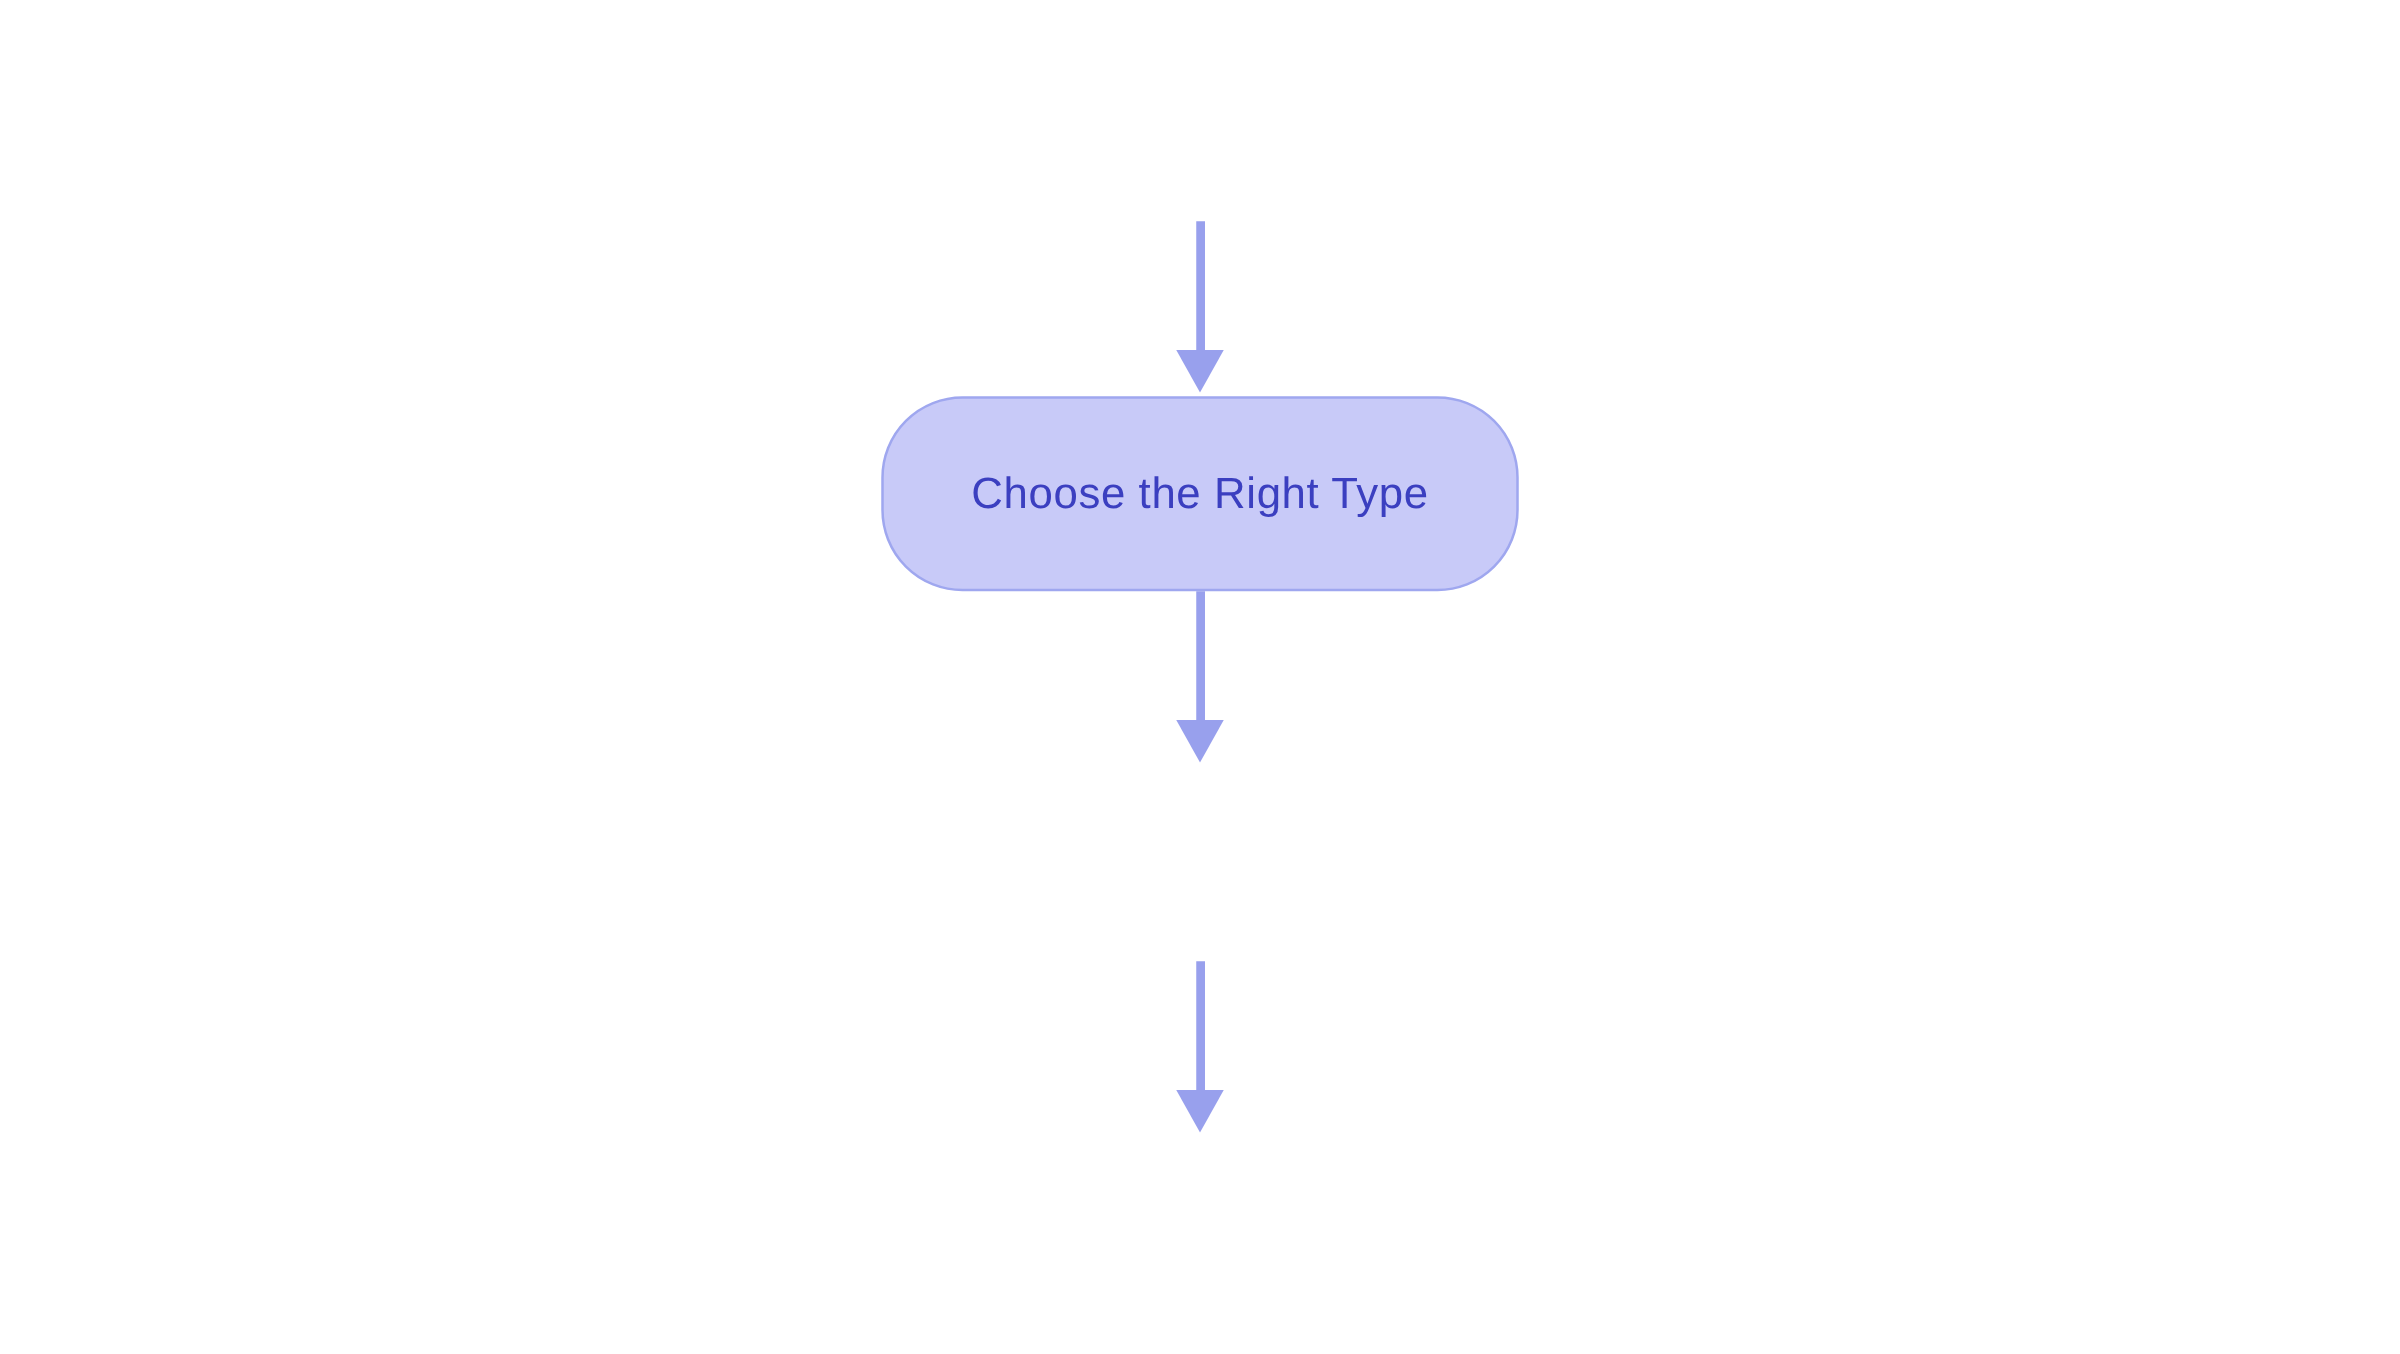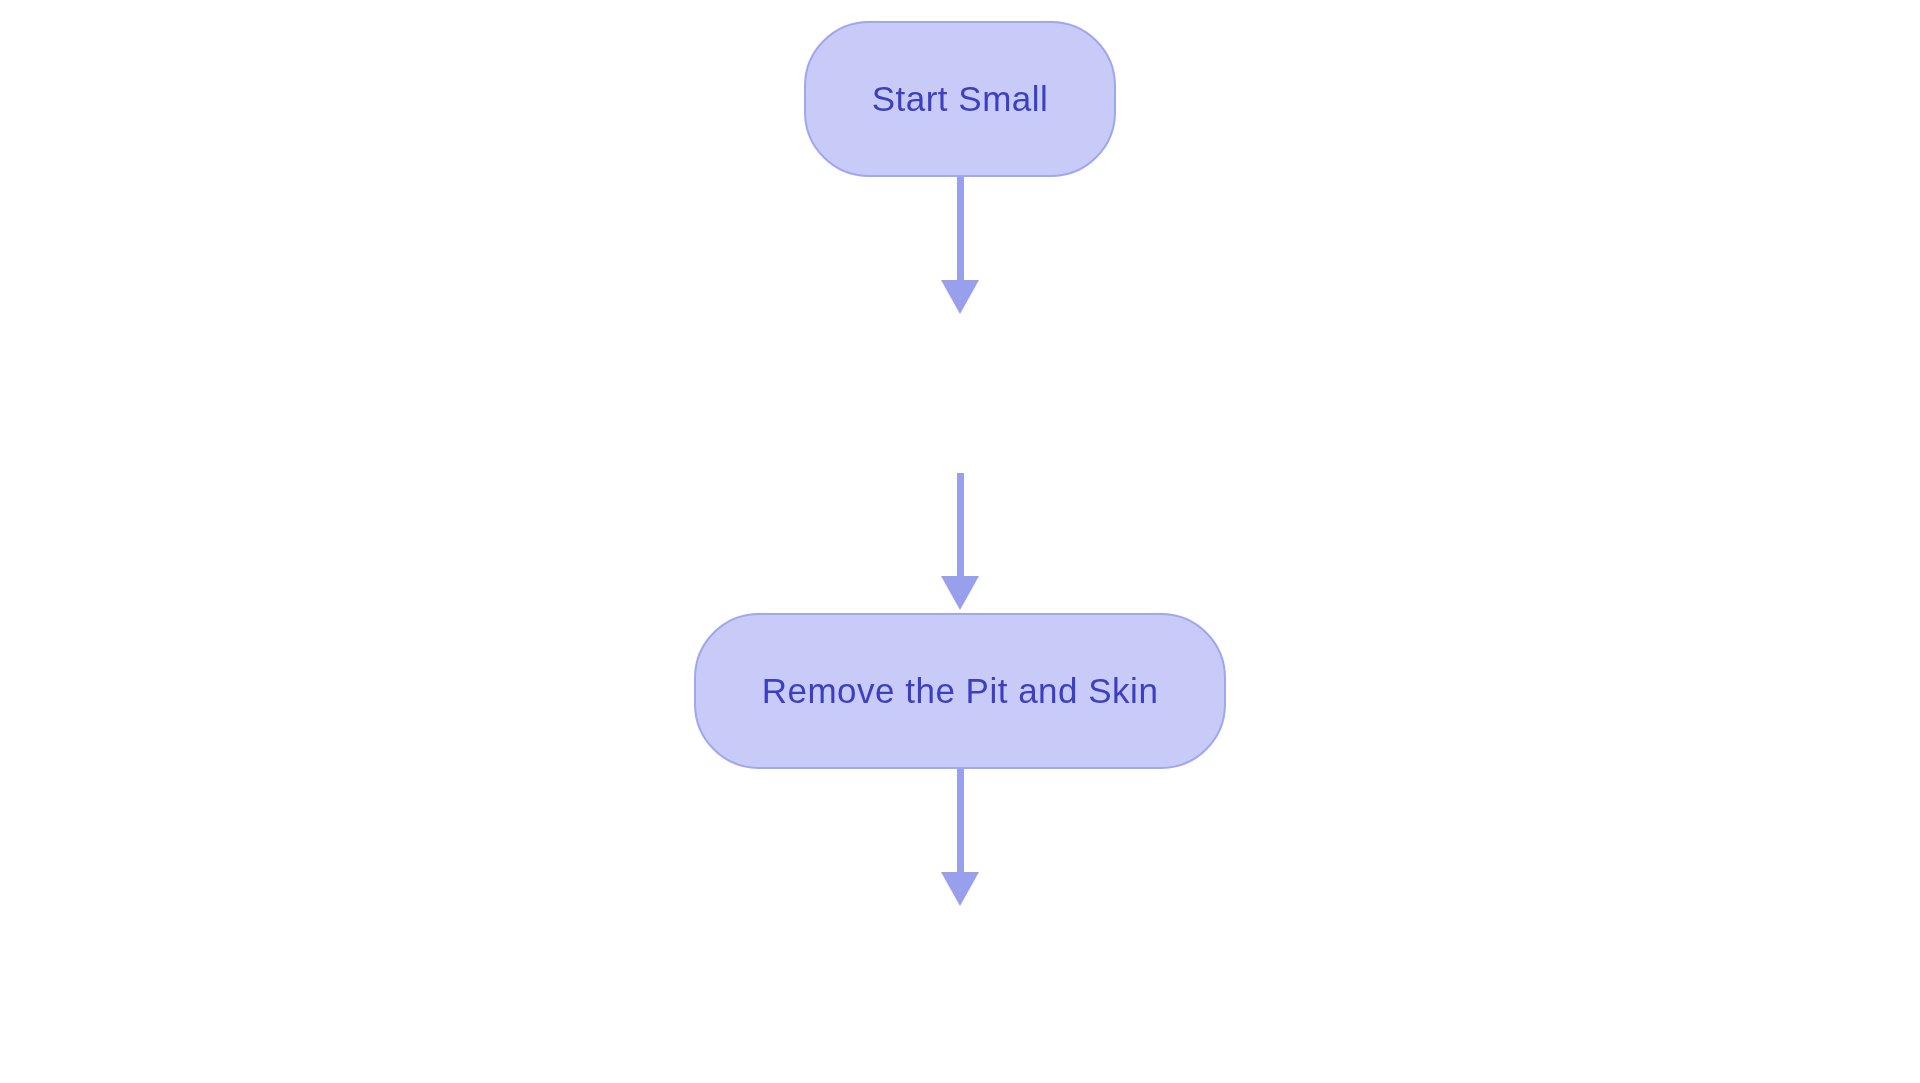--- a/index.html
+++ b/index.html
@@ -68,38 +68,35 @@
     border-left: 19px solid transparent;
     border-right: 19px solid transparent;
     border-top: 34px solid var(--arrow);
   }
 </style>
 </head>
 <body>
 
 <div class="canvas">
 
-  <div class="flow-node node-1">
-    <span class="node-label">Start Small</span>
-  </div>
 
   <div class="flow-arrow arrow-1">
     <div class="arrow-line"></div>
     <div class="arrow-head"></div>
   </div>
 
+  <div class="flow-node node-2">
+    <span class="node-label">Choose the Right Type</span>
+  </div>
 
   <div class="flow-arrow arrow-2">
     <div class="arrow-line"></div>
     <div class="arrow-head"></div>
   </div>
 
-  <div class="flow-node node-3">
-    <span class="node-label">Remove the Pit and Skin</span>
-  </div>
 
   <div class="flow-arrow arrow-3">
     <div class="arrow-line"></div>
     <div class="arrow-head"></div>
   </div>
 
 
 </div>
 
 </body></html>

